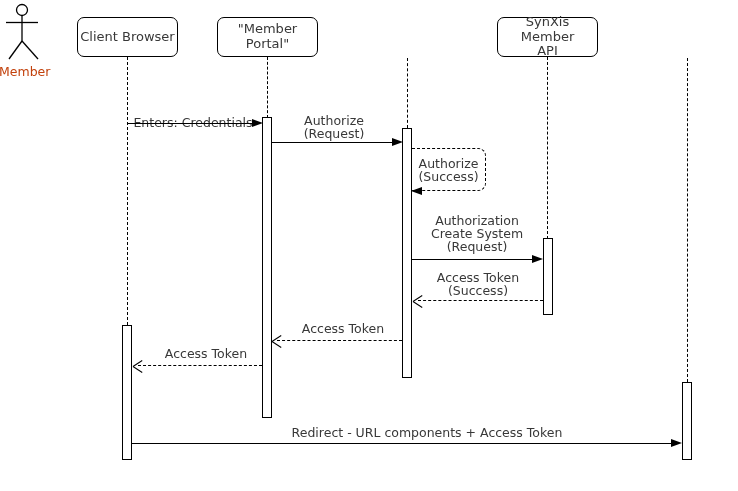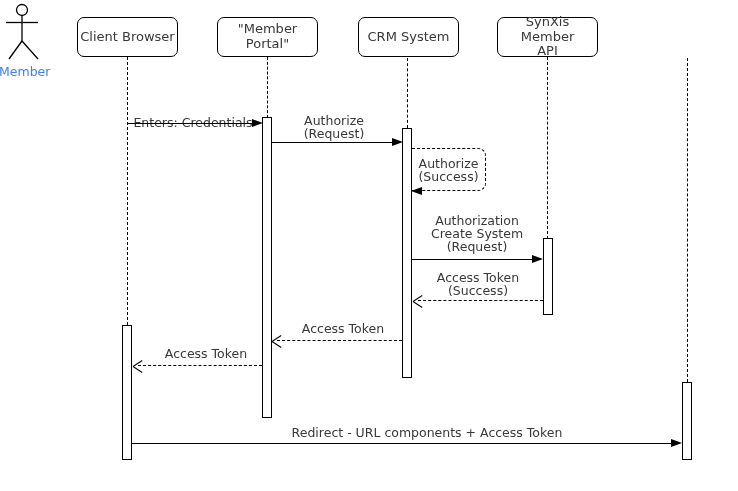--- a/index.html
+++ b/index.html
@@ -50,41 +50,40 @@
     border-radius:0 8px 8px 0;
     display:flex; align-items:center; justify-content:center;
     text-align:center; font-size:12.5px; line-height:13px;
     white-space:pre-line; color:#383838;
   }
   .footer {
     position:absolute; transform:translateX(-50%);
     font-size:12px; color:#333; font-family:"Liberation Sans",sans-serif;
   }
   .actor-label {
-    position:absolute; text-align:center; font-size:12.5px; color:#3b82f6;
+    position:absolute; text-align:center; font-size:12.5px; color:#c2410c;
   }
 </style>
 </head>
 <body>
 
 <div class="stage">
 
   <svg style="position:absolute; left:2px; top:2px;" width="42" height="58" viewBox="0 0 42 58" fill="none" stroke="#000" stroke-width="1.3">
     <circle cx="20" cy="8" r="5.5" fill="#fff"></circle>
     <line x1="20" y1="13.5" x2="20" y2="39"></line>
     <line x1="4" y1="20.5" x2="36" y2="20.5"></line>
     <line x1="20" y1="39" x2="7" y2="57"></line>
     <line x1="20" y1="39" x2="36" y2="57"></line>
   </svg>
   <div class="actor-label" style="left:-1px; top:64px; width:46px;">Member</div>
 
   <div class="box" style="left:77px;  top:17px;">Client Browser</div>
   <div class="box" style="left:217px; top:17px;">"Member
 Portal"</div>
-  <div class="box" style="left:358px; top:17px;">CRM System</div>
   <div class="box" style="left:497px; top:17px;">SynXis Member
 API</div>
 
   <div class="lifeline" style="left:127px; top:57px; height:268px;"></div>
   <div class="lifeline" style="left:267px; top:57px; height:61px;"></div>
   <div class="lifeline" style="left:407px; top:58px; height:70px;"></div>
   <div class="lifeline" style="left:547px; top:57px; height:182px;"></div>
   <div class="lifeline" style="left:687px; top:58px; height:324px;"></div>
 
   <div class="bar" style="left:122px; top:325px; height:135px;"></div>

